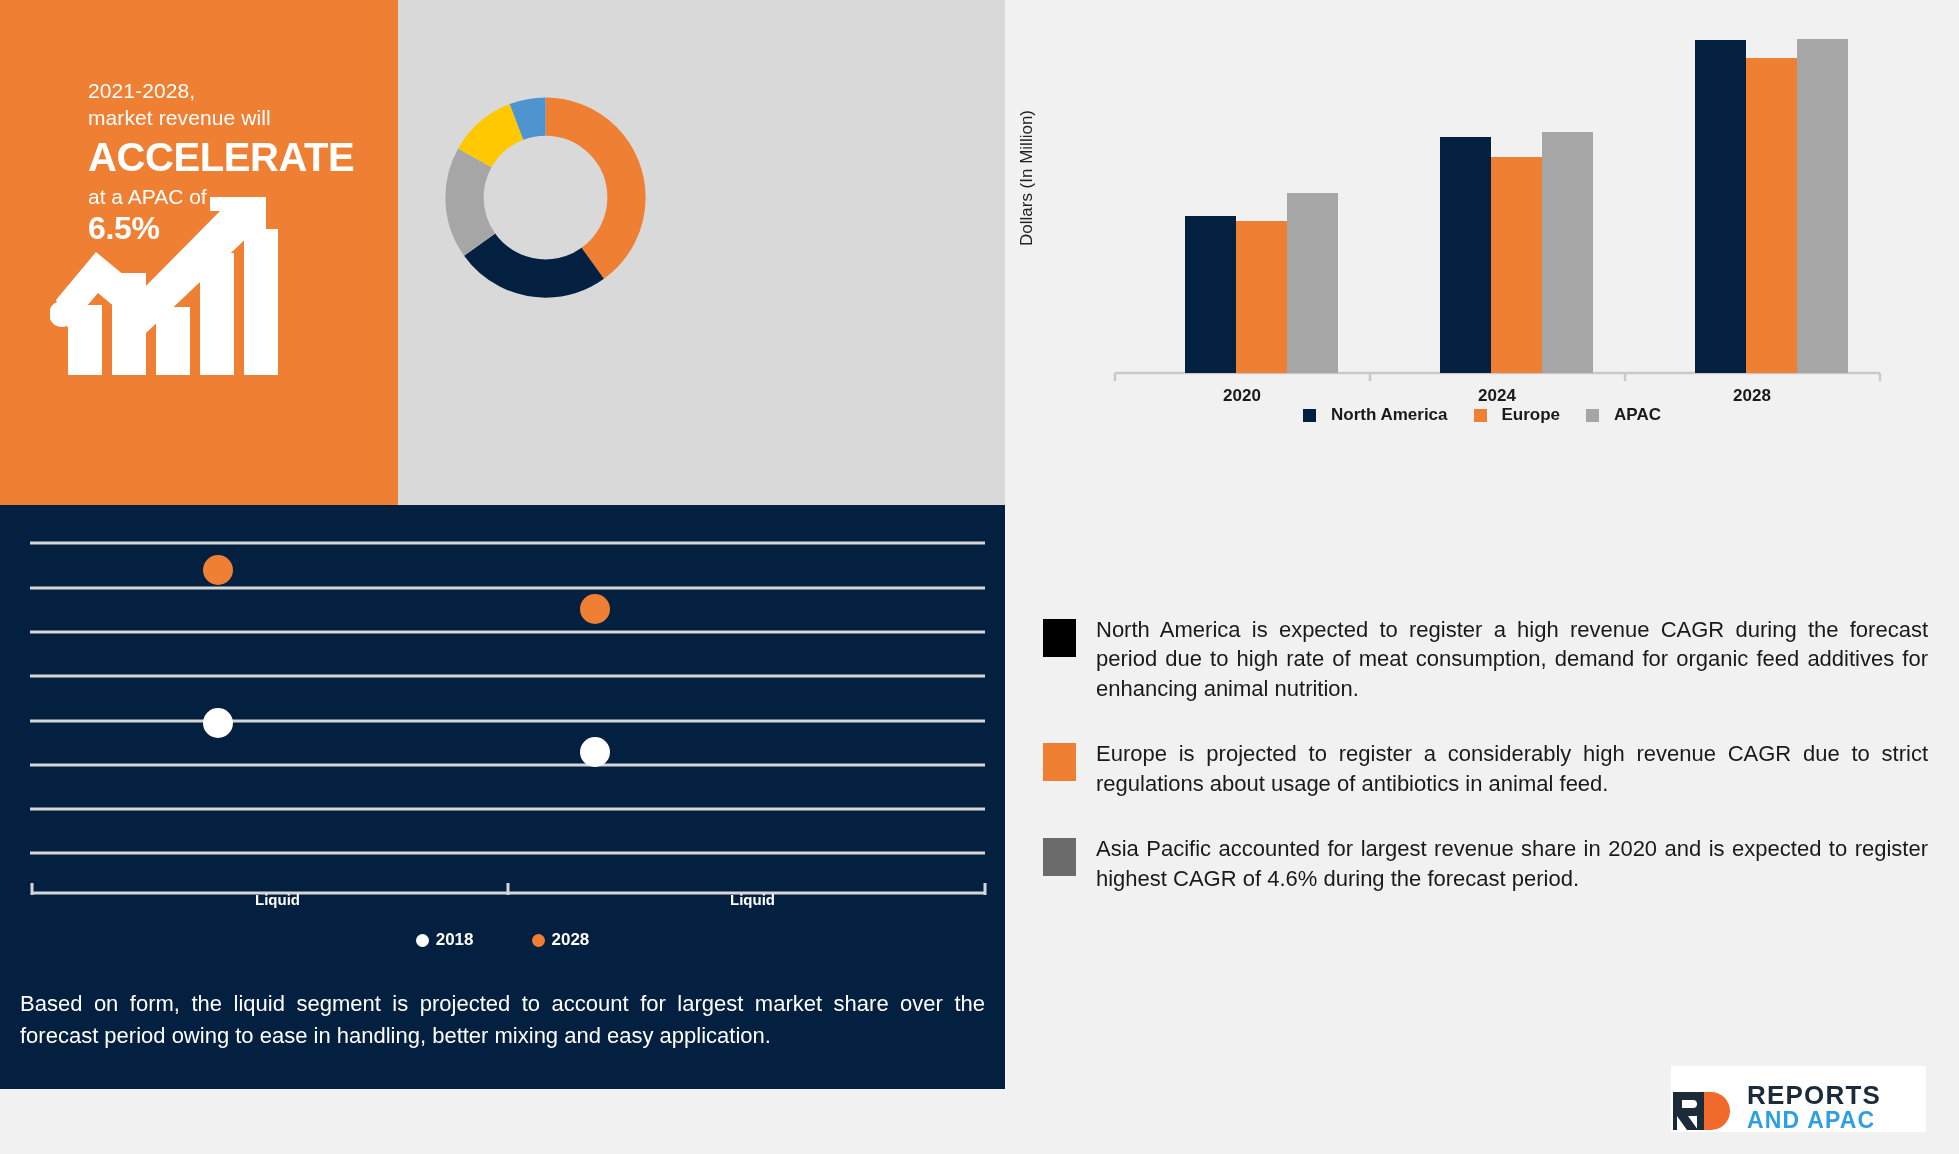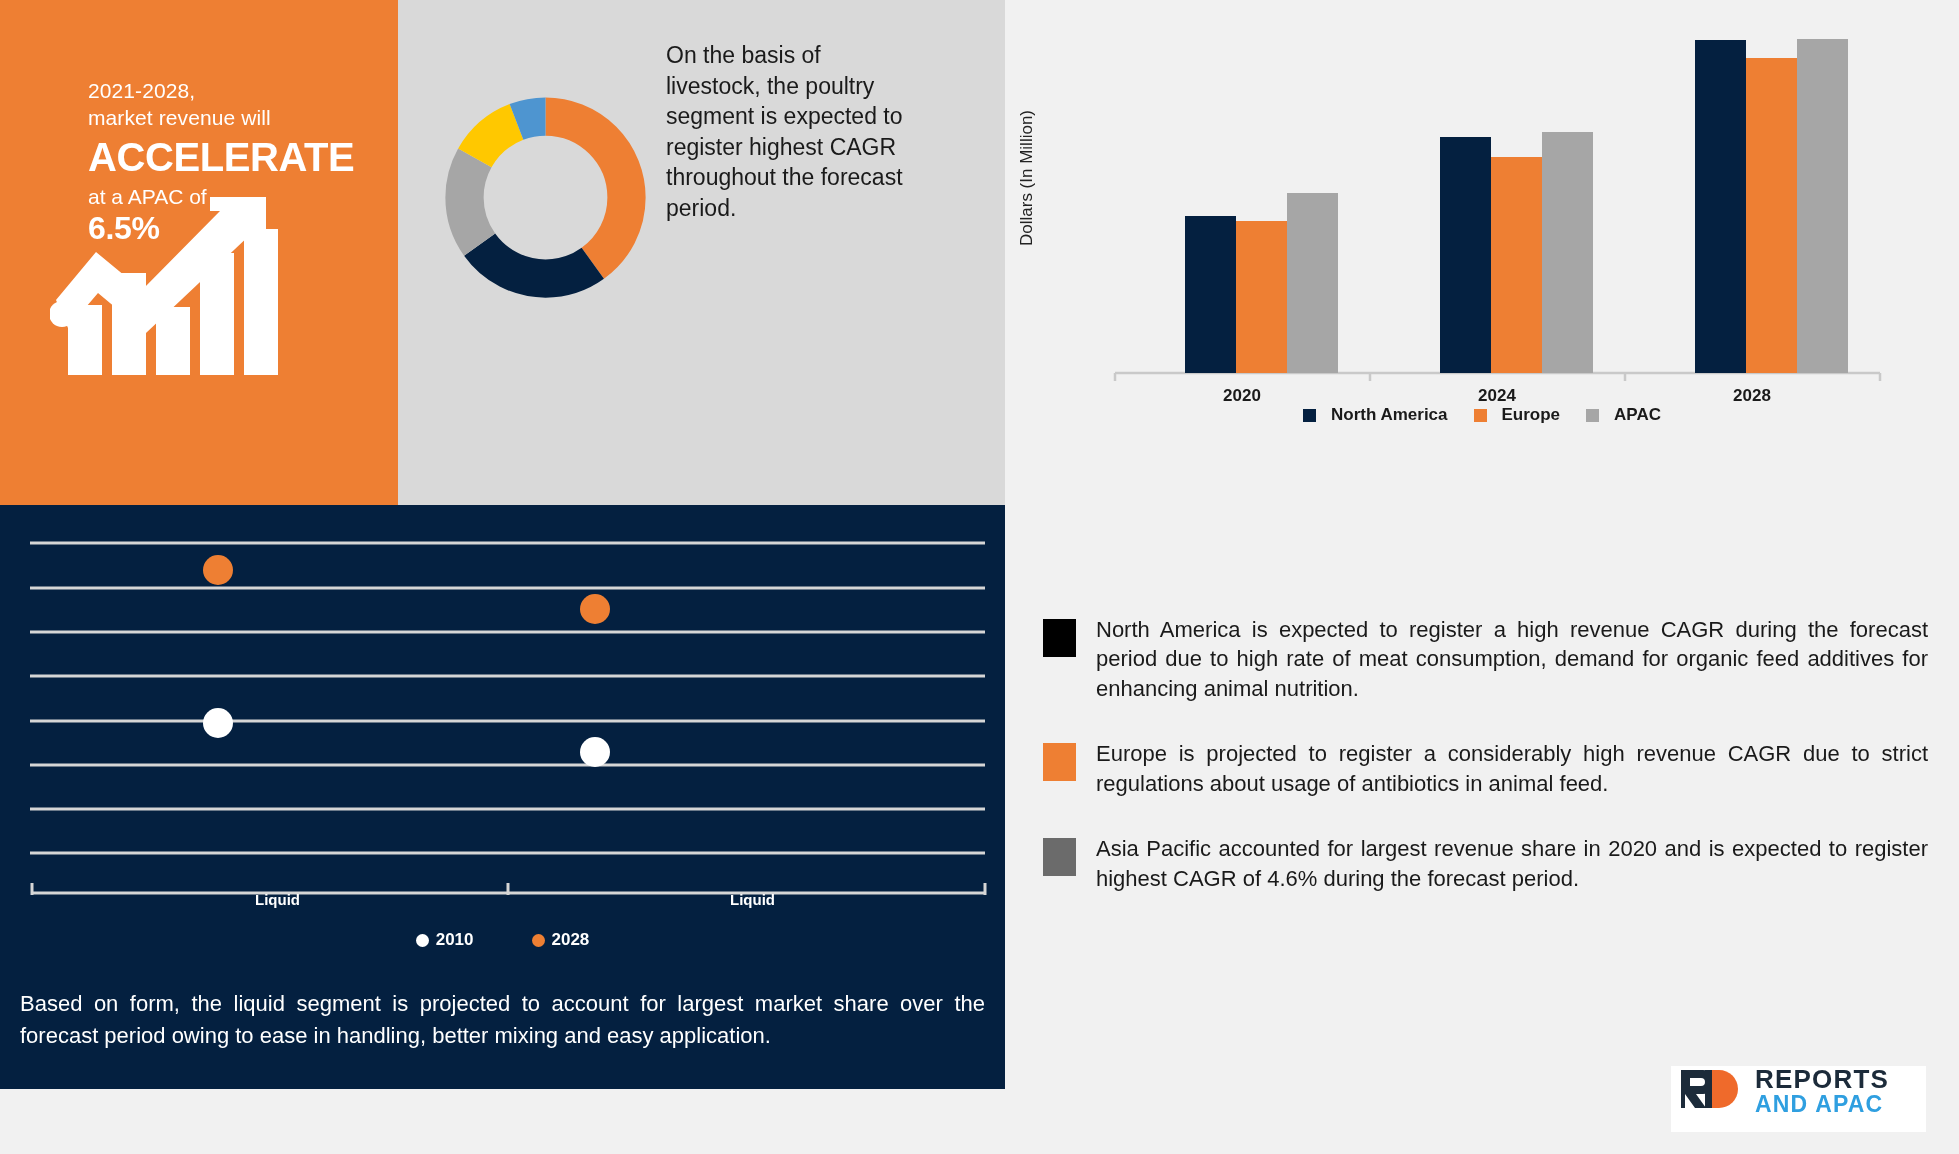--- a/index.html
+++ b/index.html
@@ -88,21 +88,21 @@
 
   .bullets { position: absolute; left: 38px; top: 615px; width: 885px; }
   .bullet { display: flex; align-items: flex-start; margin-bottom: 36px; }
   .bullet-sw { width: 33px; height: 38px; flex: 0 0 33px; margin-right: 20px; margin-top: 4px; }
   .bullet-text { font-size: 22px; line-height: 1.34; color: #1a1a1a; text-align: justify; }
 
   .logo-box {
     position: absolute; left: 1671px; top: 1066px;
     width: 255px; height: 66px;
     background: #ffffff;
-    display: flex; align-items: flex-start; padding-left: 8px;
+    display: flex; align-items: flex-end; 
   }
   .logo-mark { width: 70px; height: 44px; flex: 0 0 70px; }
   .logo-words { margin-left: 6px; line-height: 1; }
   .logo-reports { font-size: 26px; font-weight: 700; color: #1c2b3a; letter-spacing: 1.2px; }
   .logo-and { font-size: 23px; font-weight: 700; color: #2f9fe0; letter-spacing: 1.2px; margin-top: 1px; }
 </style>
 </head>
 <body>
 
 <div id="infographic">
@@ -140,21 +140,20 @@
           <circle r="72" fill="none" stroke="#042040" stroke-width="34" stroke-dasharray="113.1 339.4" stroke-dashoffset="-181.0" transform="rotate(-90)"></circle>
 
           <circle r="72" fill="none" stroke="#a6a6a6" stroke-width="34" stroke-dasharray="81.4 371.0" stroke-dashoffset="-294.1" transform="rotate(-90)"></circle>
 
           <circle r="72" fill="none" stroke="#ffc800" stroke-width="34" stroke-dasharray="49.8 402.7" stroke-dashoffset="-375.5" transform="rotate(-90)"></circle>
 
           <circle r="72" fill="none" stroke="#4e95d0" stroke-width="34" stroke-dasharray="27.1 425.3" stroke-dashoffset="-425.3" transform="rotate(-90)"></circle>
         </g>
       </svg>
     </div>
-    <div class="livestock-text">On the basis of livestock, the poultry segment is expected to register highest CAGR throughout the forecast period.</div>
   </section>
 
   <section class="panel-dotplot">
     <div class="dp-chart">
       <svg viewBox="0 0 1005 420" width="1005" height="420" aria-hidden="true">
 
         <g stroke="#d6d6d6" stroke-width="3">
           <line x1="30" y1="38" x2="985" y2="38"></line>
           <line x1="30" y1="83" x2="985" y2="83"></line>
           <line x1="30" y1="127" x2="985" y2="127"></line>
@@ -181,21 +180,21 @@
     </div>
 
     <div class="dp-xlabels">
       <div class="dp-xlabel">Liquid</div>
       <div class="dp-xlabel">Liquid</div>
     </div>
 
     <div class="dp-legend">
       <div class="dp-legend-item">
         <span class="dp-dot" style="background:#ffffff"></span>
-        <span>2010</span>
+        <span>2018</span>
       </div>
       <div class="dp-legend-item">
         <span class="dp-dot" style="background:#ee7f33"></span>
         <span>2028</span>
       </div>
     </div>
 
     <p class="dp-caption">Based on form, the liquid segment is projected to account for largest market share over the forecast period owing to ease in handling, better mixing and easy application.</p>
   </section>
 

